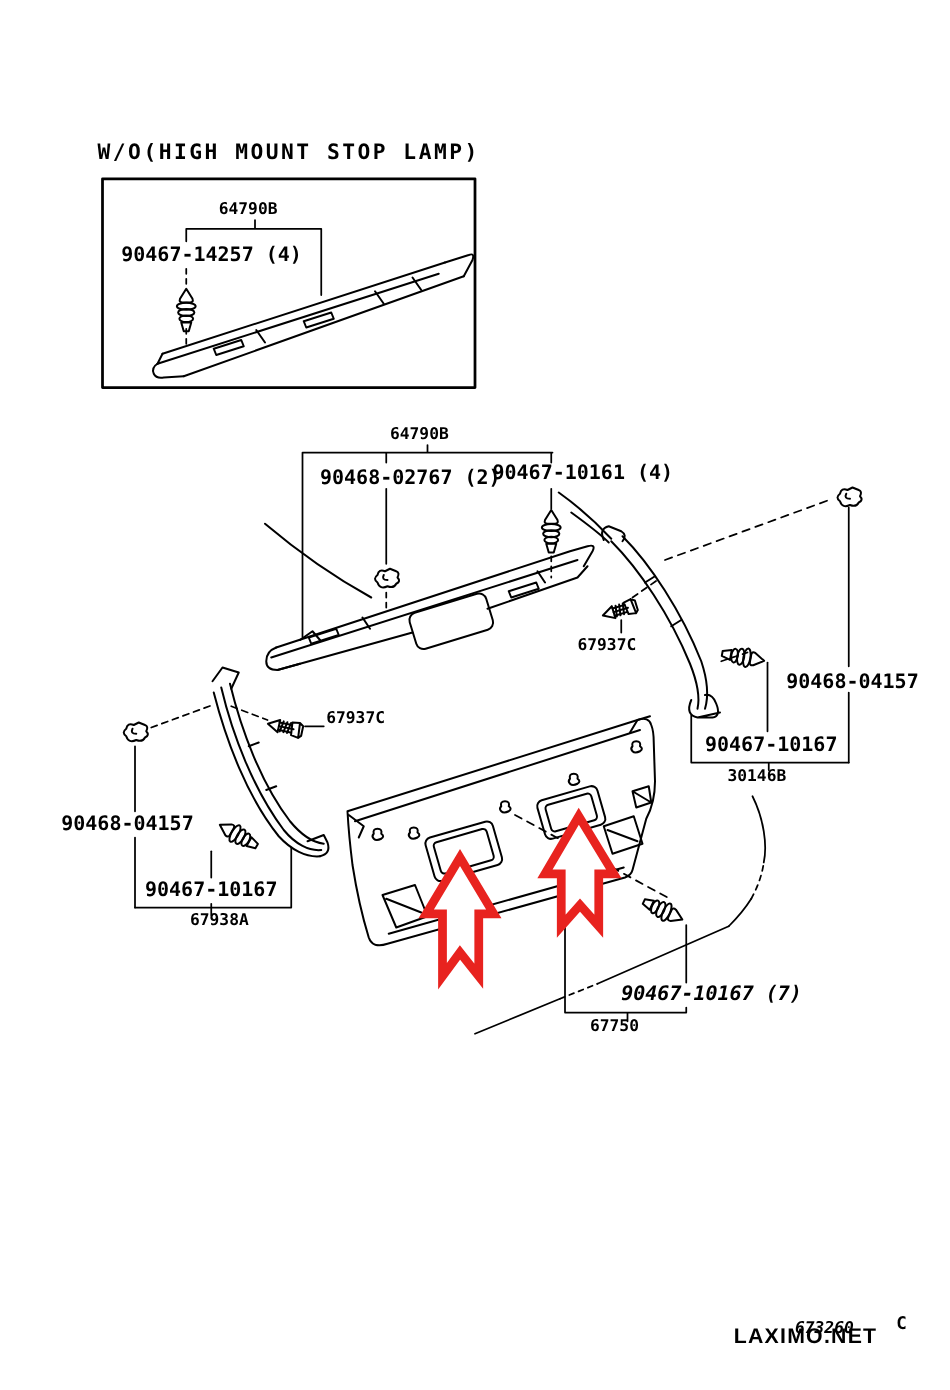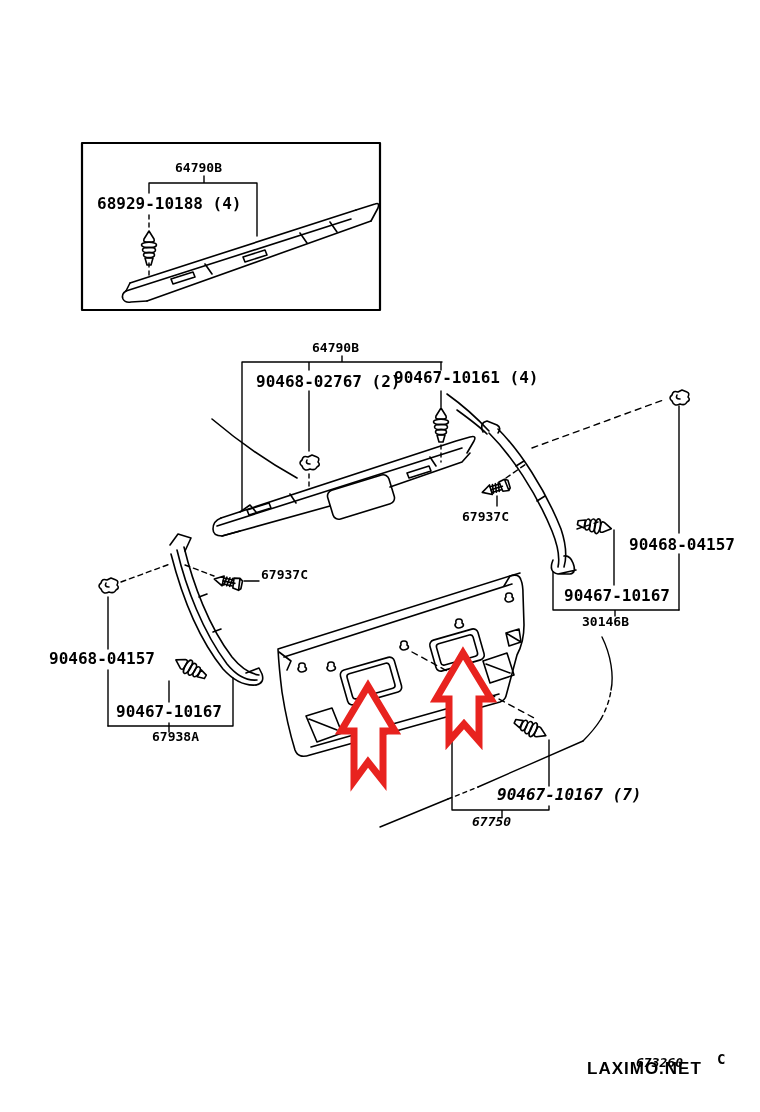--- a/index.html
+++ b/index.html
@@ -17,21 +17,21 @@
   .l-garnish-clip-b{left:394px;top:354px;margin-top:16px;}
   .l-right-screw{left:462px;top:510px;}
   .l-right-clip{left:629px;top:537px;}
   .l-right-grommet{left:564px;top:588px;}
   .l-right-part{left:582px;top:615px;}
   .l-left-screw{left:261px;top:568px;}
   .l-left-clip{left:49px;top:651px;}
   .l-left-grommet{left:116px;top:704px;}
   .l-left-part{left:152px;top:730px;}
   .l-panel-clip{left:497px;top:787px;font-style:italic;}
-  .l-panel-part{left:472px;top:815px;font-style:italic;}
+  .l-panel-part{left:472px;top:815px;}
   .l-title{left:78px;top:114px;}
   .l-diagcode{left:636px;top:1056px;font-size:13px;font-style:italic;}
   .l-diagrev{left:717px;top:1052px;font-size:14px;}
   .l-watermark{left:587px;top:1060px;font-family:Liberation Sans, sans-serif;
                font-size:17px;font-weight:700;letter-spacing:1px;}
 </style>
 </head>
 <body>
 
 <div class="stage">
@@ -192,22 +192,23 @@
   <g>
     <use href="#pushclip" transform="translate(551,727) rotate(115)"></use>
   </g>
 
   <g stroke="#e8231f" stroke-width="7" fill="#ffffff" stroke-linejoin="miter" stroke-linecap="butt">
     <path d="M368,686 L395,731 L383,731 L383,781 L368,762 L354,781 L354,731 L341,731 Z"></path>
     <path d="M463,653 L491,699 L479,699 L479,741 L464,724 L449,741 L449,699 L436,699 Z"></path>
   </g>
 </svg>
 
+  <span class="lbl title l-title">W/O(HIGH MOUNT STOP LAMP)</span>
   <span class="lbl code l-inset-part">64790B</span>
-  <span class="lbl l-inset-clip">68929-10188 (4)</span>
+  <span class="lbl l-inset-clip">90467-14257 (4)</span>
 
   <span class="lbl code l-garnish-part">64790B</span>
   <span class="lbl l-garnish-clip-a">90468-02767 (2)</span>
   <span class="lbl l-garnish-clip-b">90467-10161 (4)</span>
 
   <span class="lbl code l-right-screw">67937C</span>
   <span class="lbl l-right-clip">90468-04157</span>
   <span class="lbl l-right-grommet">90467-10167</span>
   <span class="lbl code l-right-part">30146B</span>
 

